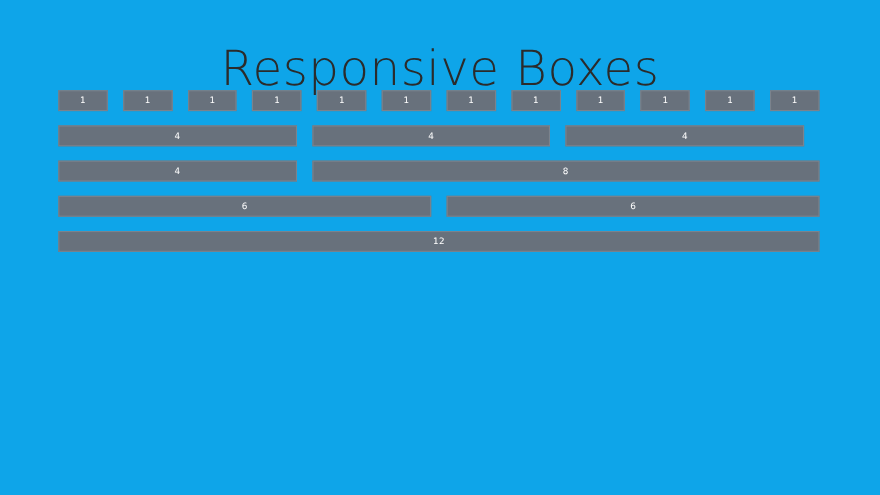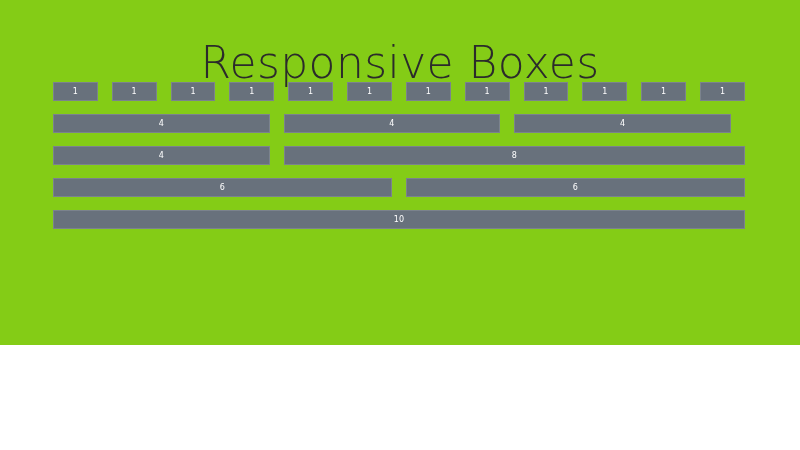--- a/index.html
+++ b/index.html
@@ -10,22 +10,22 @@
     width: 800px;
     height: 450px;
     background: #ffffff;
     font-family: "Liberation Sans", sans-serif;
     overflow: hidden;
   }
 
   .page {
     position: relative;
     width: 800px;
-    height: 345px;
-    background: #84cc16;
+    height: 450px;
+    background: #0ea5e9;
   }
 
   .page-title {
     position: absolute;
     left: 0;
     top: 6px;
     width: 800px;
     text-align: center;
     font-family: "DejaVu Sans", sans-serif;
     font-size: 44px;
@@ -110,17 +110,17 @@
       </div>
       <div class="grid-row">
         <div class="box col-4">4</div>
         <div class="box col-8">8</div>
       </div>
       <div class="grid-row">
         <div class="box col-6">6</div>
         <div class="box col-6">6</div>
       </div>
       <div class="grid-row">
-        <div class="box col-12">10</div>
+        <div class="box col-12">12</div>
       </div>
     </div>
 
 </div>
 
 </body></html>

